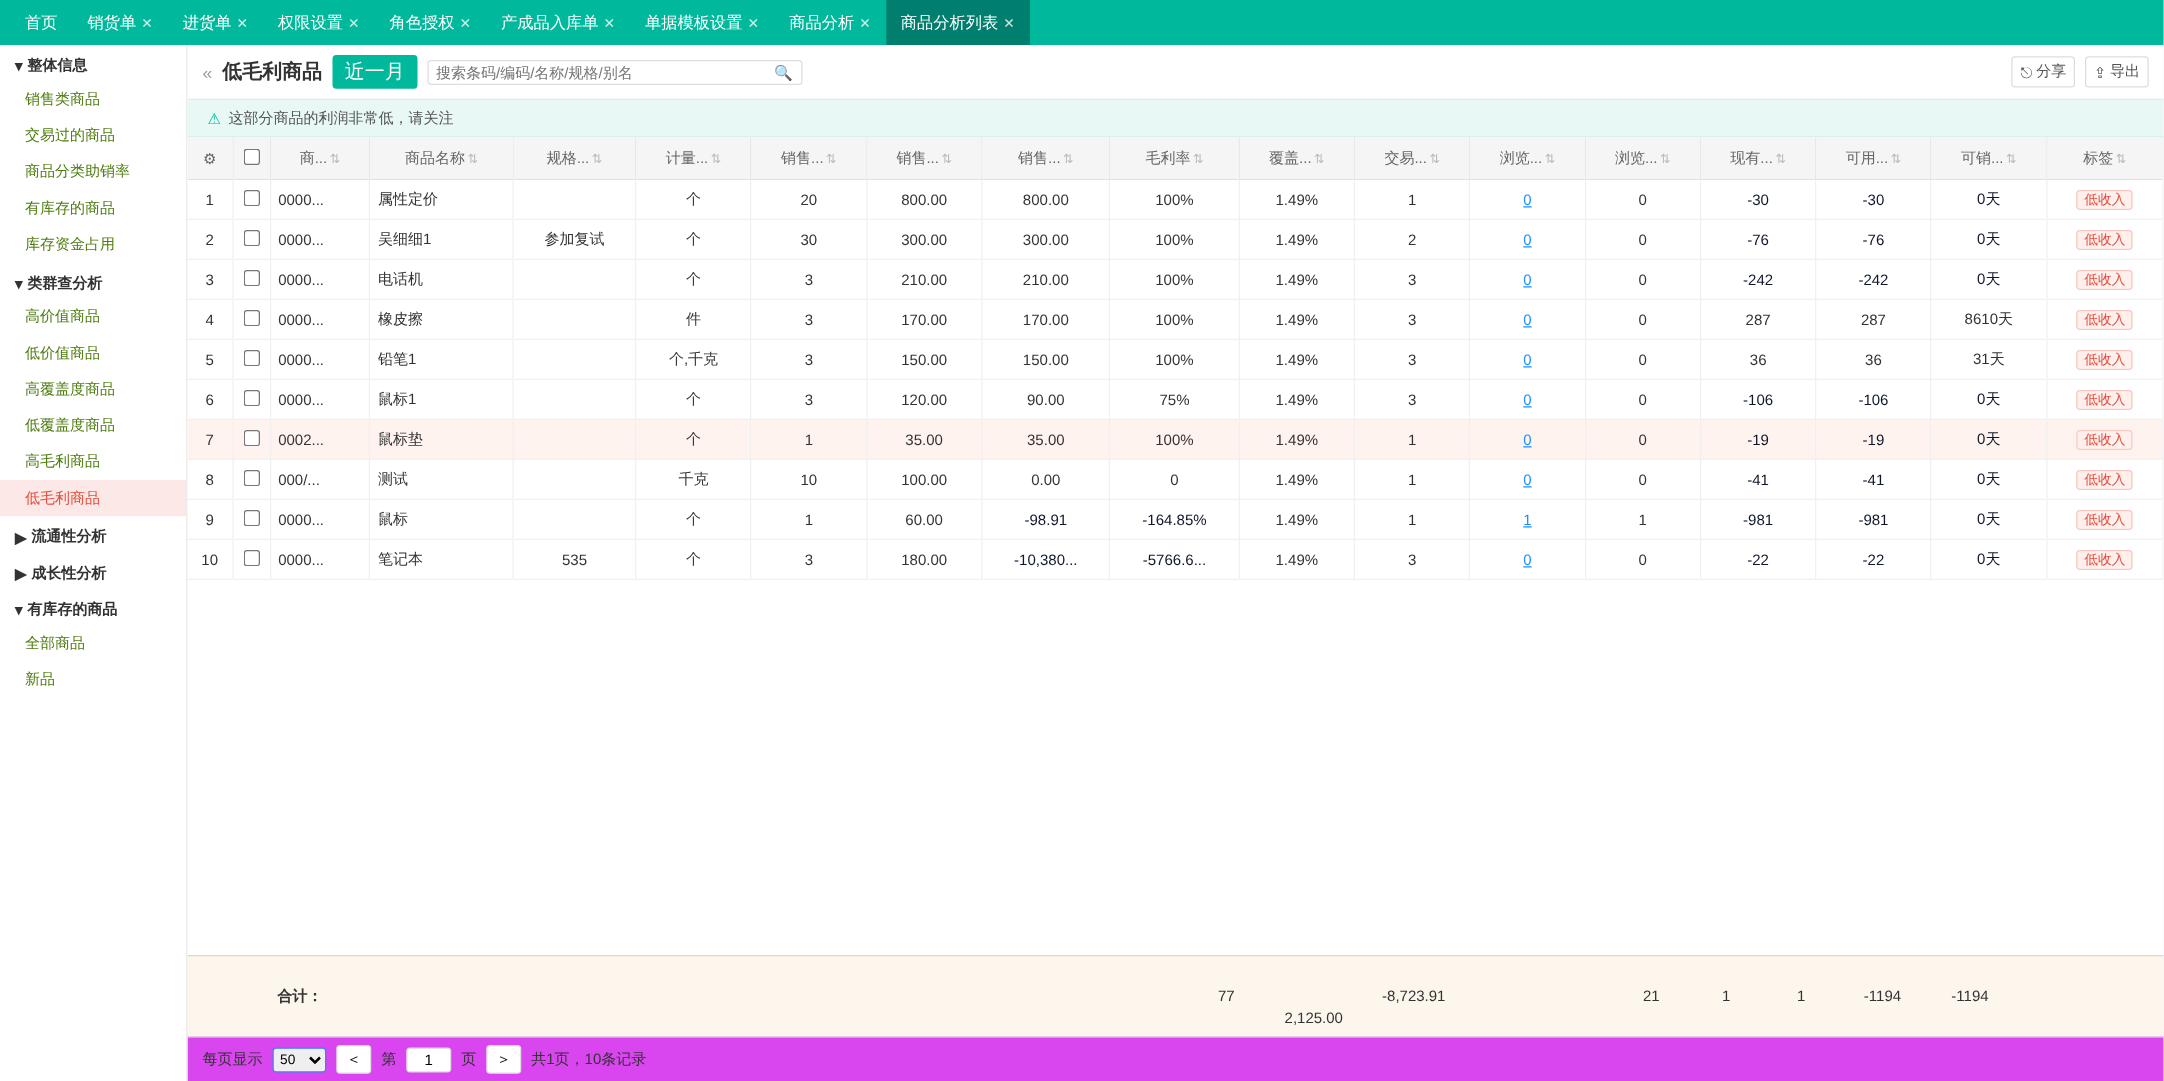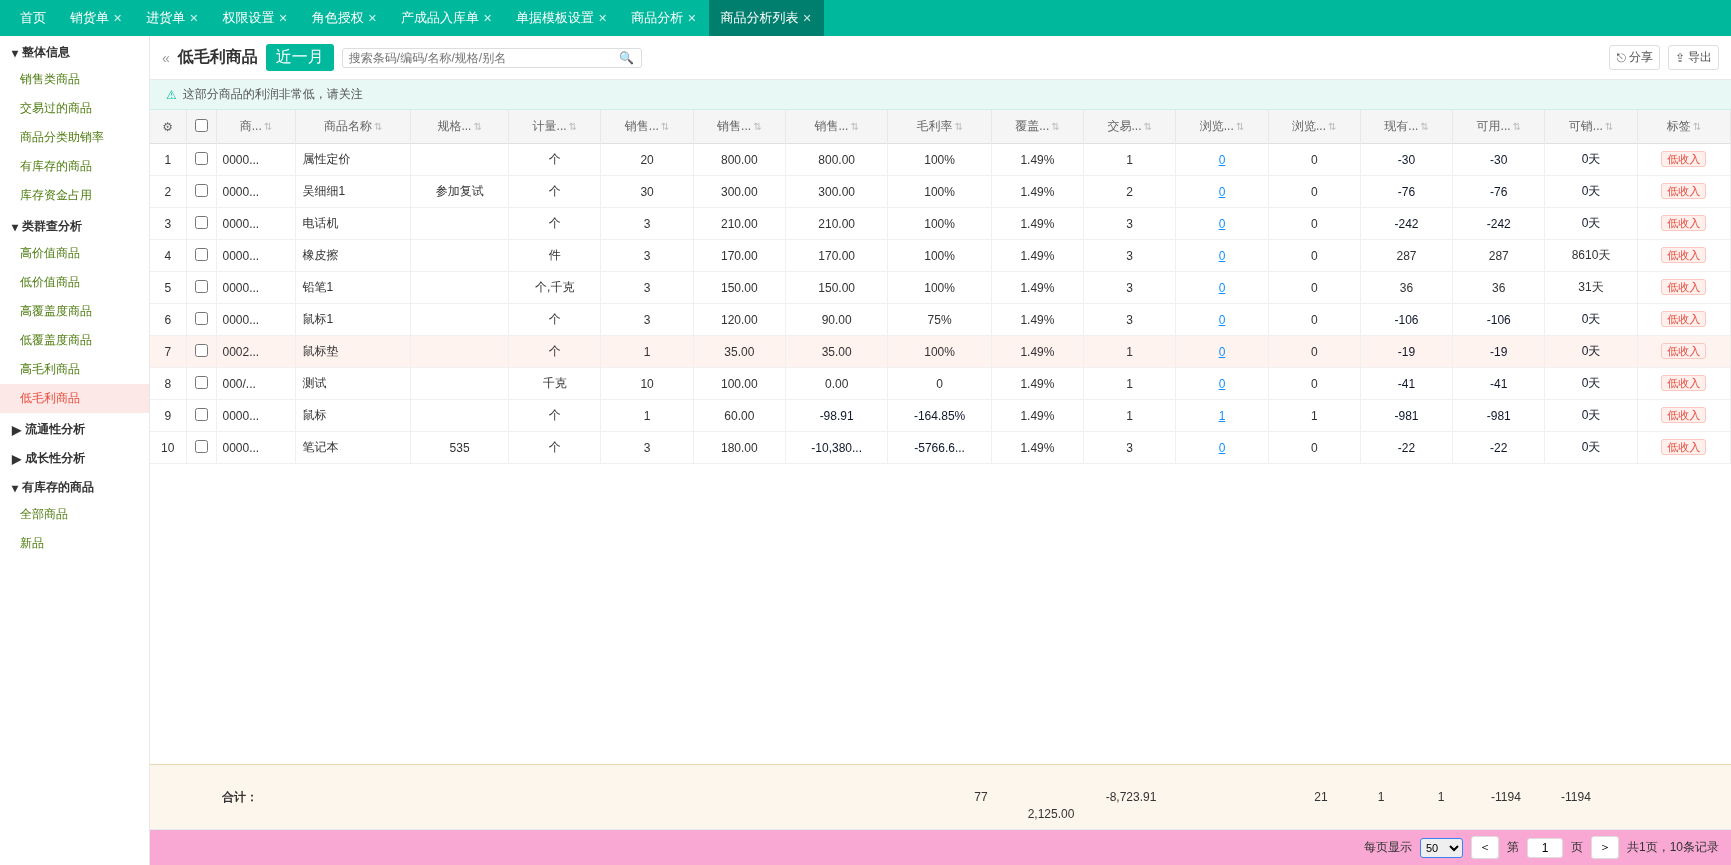--- a/index.html
+++ b/index.html
@@ -196,26 +196,25 @@
     }
     .footer-cell {
       text-align: center;
       padding: 0 6px;
       border-right: 1px solid #e8d8b0;
       white-space: nowrap;
     }
 
     
     .pagination-bar {
-      background: #f9a8d4;
+      background: #d946ef;
       border-top: 1px solid #e8e8e8;
       padding: 6px 12px;
       display: flex;
       align-items: center;
-      justify-content: flex-end;
       gap: 8px;
       font-size: 12px;
     }
     .pagination-bar select {
       border: 1px solid #3b82f6;
       border-radius: 3px;
       padding: 2px 1px;
       font-size: 11px;
     }
     .page-btn {

